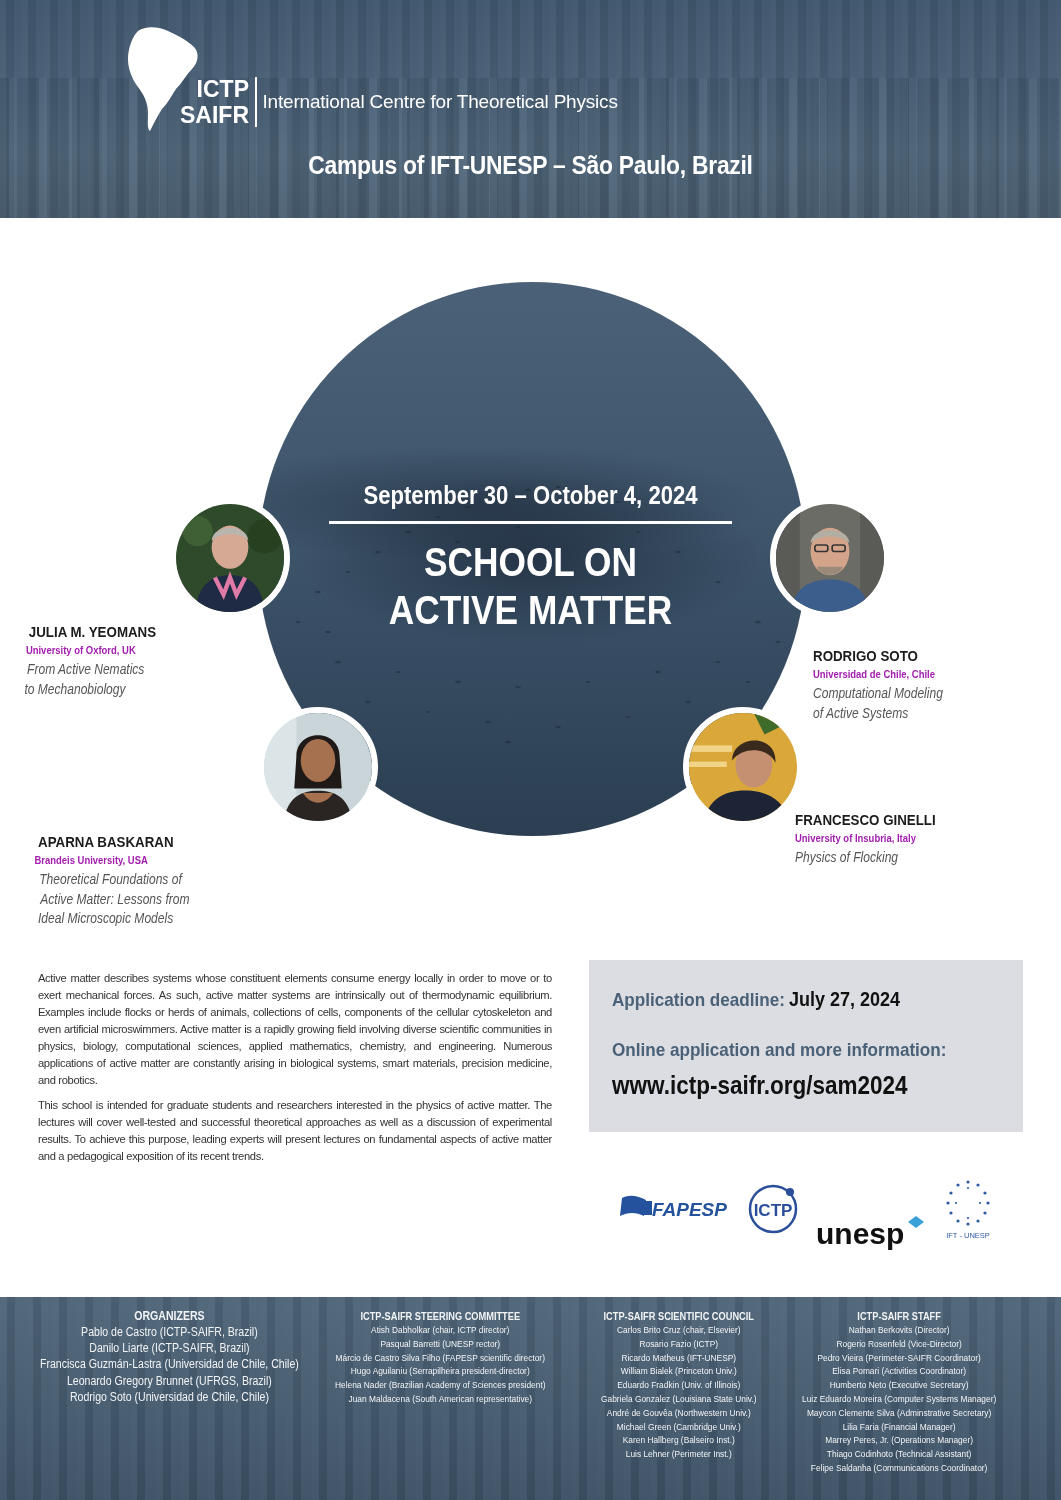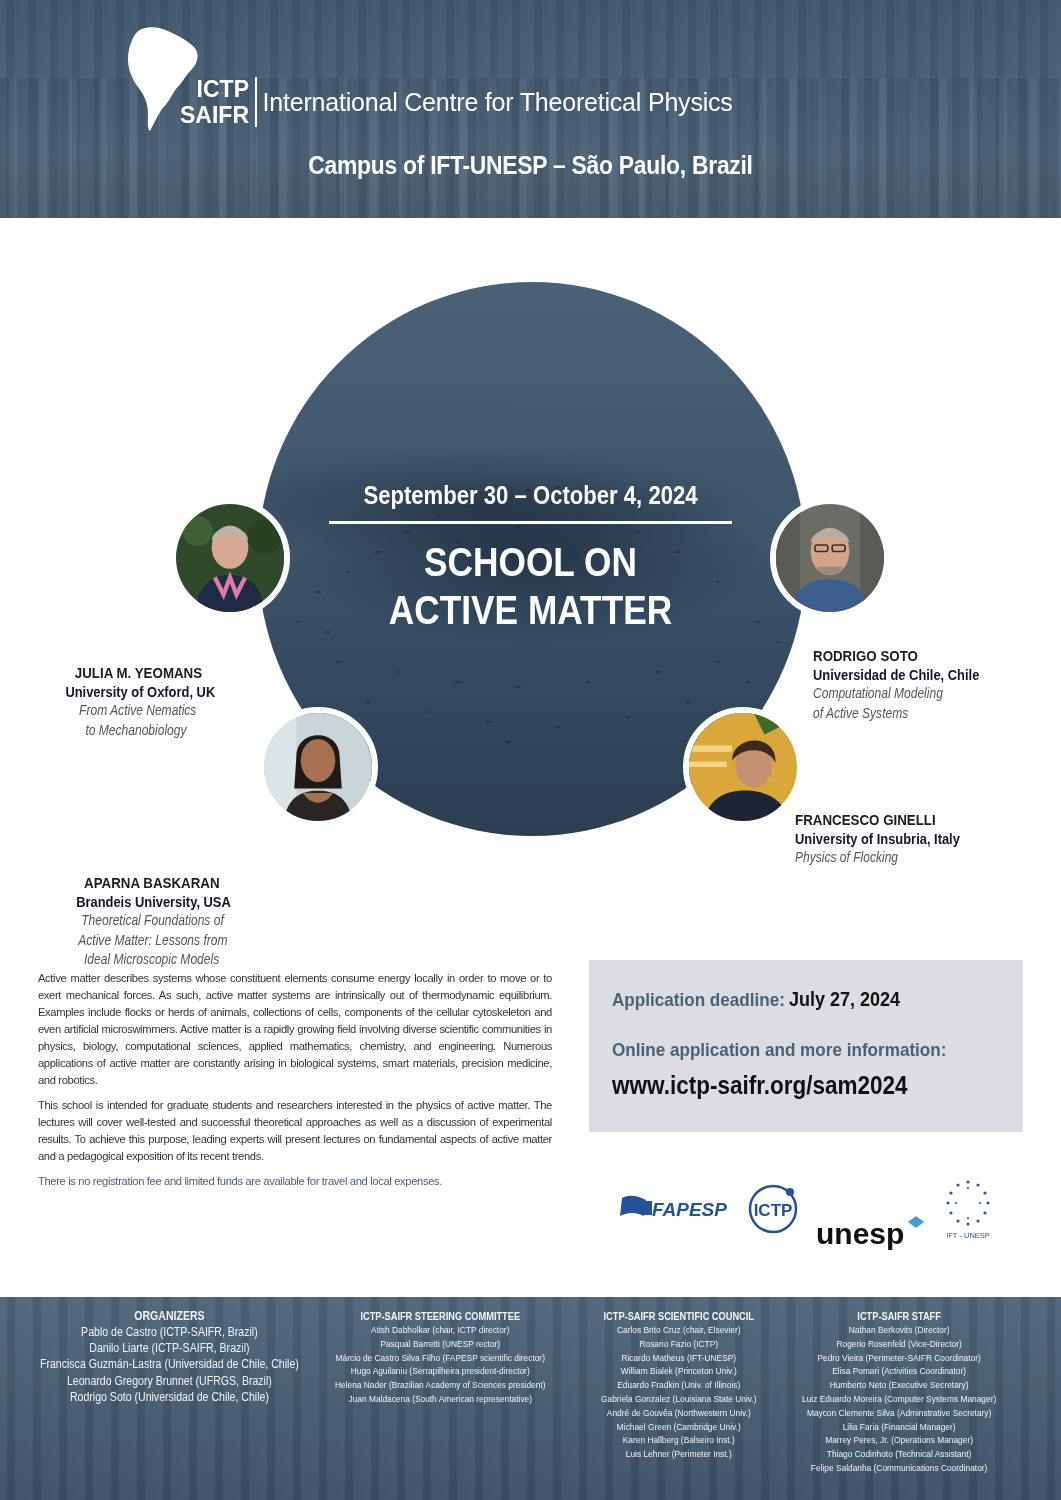--- a/index.html
+++ b/index.html
@@ -14,44 +14,44 @@
       linear-gradient(180deg, #3f566c 0%, #4a6076 45%, #51677b 70%, #4b5f72 100%);
   }
   .header::after {
     content: ""; position: absolute; left: 0; right: 0; bottom: 0; height: 140px;
     background: repeating-linear-gradient(90deg, rgba(30,45,60,0.18) 0 9px, rgba(120,140,160,0.10) 9px 17px, rgba(30,45,60,0.12) 17px 30px);
   }
   .sa-map { position: absolute; left: 126px; top: 25px; width: 74px; height: 108px; z-index: 2; }
   .brand { position: absolute; left: 180px; top: 76px; z-index: 2; display: flex; align-items: center; }
   .brand-acr { color: #fff; font-weight: bold; font-size: 23px; line-height: 26px; text-align: right; padding-right: 6px; }
   .brand-sep { width: 1.5px; height: 50px; background: #fff; margin-right: 6px; }
-  .brand-full { color: #fff; font-size: 25px; line-height: 28px; letter-spacing: -0.2px; }
+  .brand-full { color: #fff; font-size: 19px; line-height: 28px; letter-spacing: -0.2px; }
   .campus { position: absolute; left: 0; width: 1061px; top: 150px; text-align: center; color: #fff; font-weight: bold; font-size: 26px; z-index: 2; transform: scaleX(0.88); letter-spacing: -0.3px; }
 
   
   .big-circle {
     position: absolute; left: 258px; top: 282px; width: 548px; height: 554px; border-radius: 50%;
     background:
       radial-gradient(ellipse 60% 22% at 50% 50%, rgba(20,30,45,0.55), rgba(20,30,45,0) 70%),
       radial-gradient(ellipse 70% 14% at 40% 40%, rgba(25,35,50,0.45), rgba(25,35,50,0) 75%),
       linear-gradient(180deg, #4a6177 0%, #3f566c 40%, #34495e 75%, #2b3e52 100%);
     overflow: hidden;
   }
   .flock { position: absolute; inset: 0; }
   .date { position: absolute; left: 0; width: 1061px; top: 480px; text-align: center; color: #fff; font-weight: bold; font-size: 26px; transform: scaleX(0.85); }
   .date-rule { position: absolute; left: 329px; top: 521px; width: 403px; height: 3px; background: #fff; }
   .title { position: absolute; left: 0; width: 1061px; top: 538px; text-align: center; color: #fff; font-weight: bold; font-size: 41px; line-height: 48px; transform: scaleX(0.86); }
 
   
   .photo { position: absolute; width: 120px; height: 120px; border-radius: 50%; border: 6px solid #fff; overflow: hidden; }
   .photo svg { width: 100%; height: 100%; display: block; }
   .spk { position: absolute; }
-  .spk.right { text-align: center; margin-top: 41px; }
+  .spk.right { text-align: left; }
   .spk .name { font-weight: bold; font-size: 15.5px; color: #1c1c1c; line-height: 19px; transform-origin: left; }
-  .spk .aff { font-weight: bold; font-size: 15px; color: #0f172a; line-height: 19px; }
+  .spk .aff { font-weight: bold; font-size: 11px; color: #a21caf; line-height: 19px; }
   .spk .talk { font-style: italic; font-size: 14px; color: #555; line-height: 19.5px; }
   .spk.right .name, .spk.right .aff { transform-origin: right; }
   .cond { display: inline-block; transform: scaleX(0.86); }
   .spk.right .cond { transform-origin: right; }
   .spk.left-al .cond { transform-origin: left; }
 
   
   .desc { position: absolute; left: 38px; top: 970px; width: 514px; font-size: 11.2px; line-height: 17px; color: #333; text-align: justify; letter-spacing: -0.35px; }
   .desc p { margin-bottom: 8px; }
   .desc .note { color: #4a6177; text-align: left; }
@@ -220,21 +220,20 @@
 
 <div class="spk left-al" style="left:795px; top:810px; width:250px;">
   <div class="name"><span class="cond">FRANCESCO GINELLI</span></div>
   <div class="aff"><span class="cond">University of Insubria, Italy</span></div>
   <div class="talk"><span class="cond">Physics of Flocking</span></div>
 </div>
 
 <div class="desc">
   <p>Active matter describes systems whose constituent elements consume energy locally in order to move or to exert mechanical forces. As such, active matter systems are intrinsically out of thermodynamic equilibrium. Examples include flocks or herds of animals, collections of cells, components of the cellular cytoskeleton and even artificial microswimmers. Active matter is a rapidly growing field involving diverse scientific communities in physics, biology, computational sciences, applied mathematics, chemistry, and engineering. Numerous applications of active matter are constantly arising in biological systems, smart materials, precision medicine, and robotics.</p>
   <p>This school is intended for graduate students and researchers interested in the physics of active matter. The lectures will cover well-tested and successful theoretical approaches as well as a discussion of experimental results. To achieve this purpose, leading experts will present lectures on fundamental aspects of active matter and a pedagogical exposition of its recent trends.</p>
-  <p class="note">There is no registration fee and limited funds are available for travel and local expenses.</p>
 </div>
 
 <div class="infobox">
   <div class="ib-line" style="top:28px;">
     <span class="ib-label">Application deadline:</span>
     <span class="ib-value">July 27, 2024</span>
   </div>
   <div class="ib-line" style="top:79px;">
     <span class="ib-label">Online application and more information:</span>
   </div>

